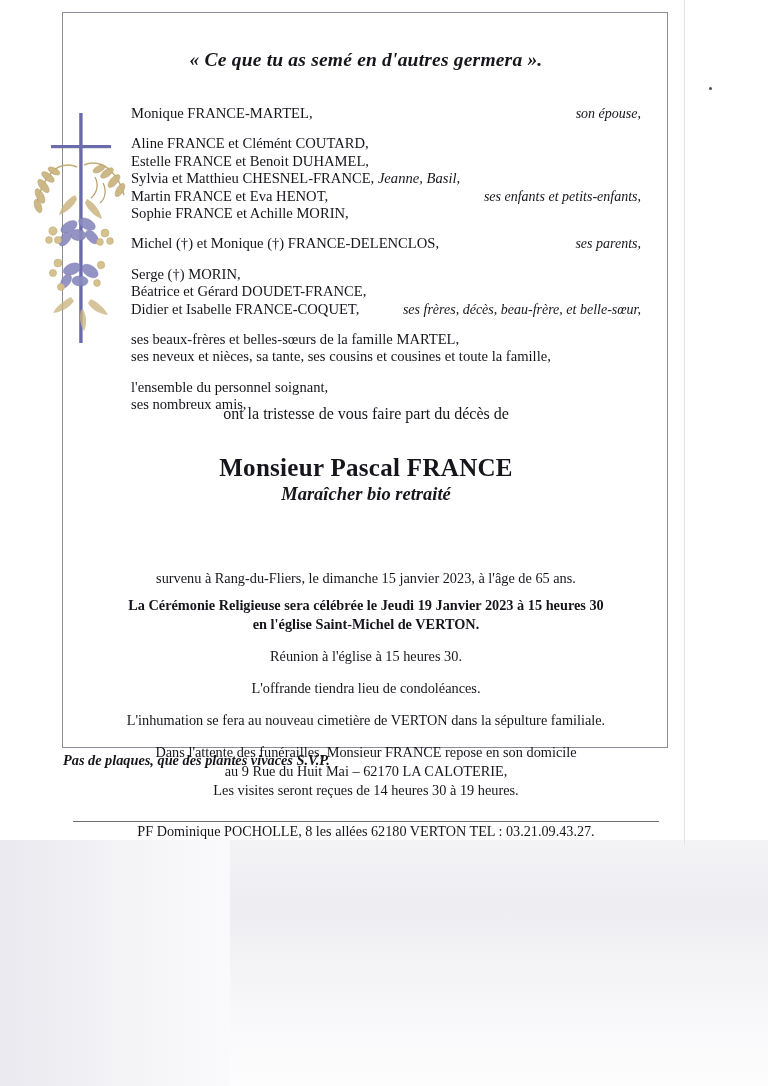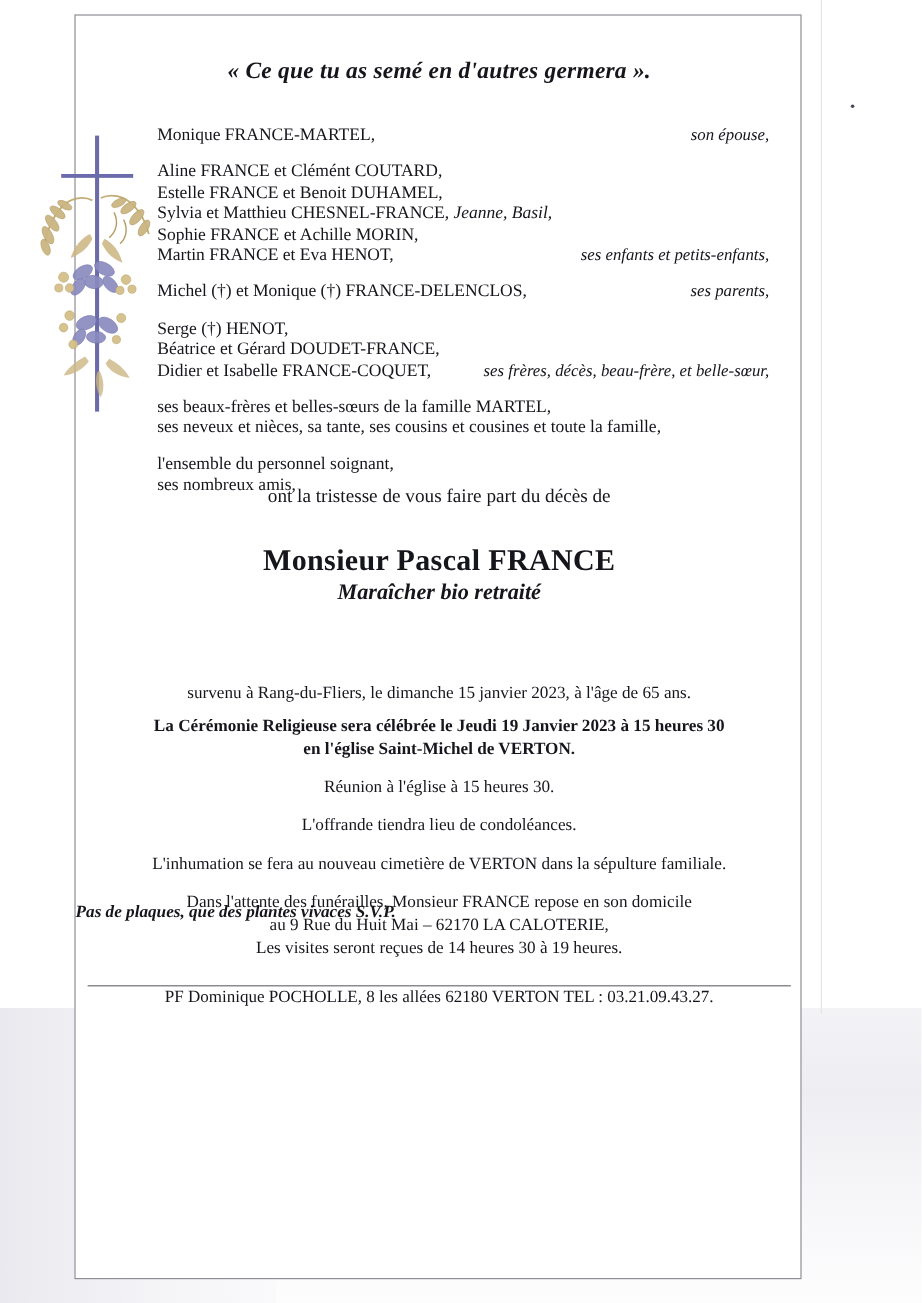--- a/index.html
+++ b/index.html
@@ -61,21 +61,21 @@
     opacity: .55;
     border-radius: 50%;
   }
 
   
   #card {
     position: absolute;
     left: 62px;
     top: 12px;
     width: 606px;
-    height: 1054px;
+    height: 736px;
     background: #ffffff;
     border: 1px solid #8d8d95;
     box-sizing: border-box;
   }
   #card-inner {
     position: absolute;
     inset: 0;
   }
 
   
@@ -307,36 +307,36 @@
       <div class="nrow">
         <span class="left">Aline FRANCE et Clémént COUTARD,</span>
       </div>
       <div class="nrow">
         <span class="left">Estelle FRANCE et Benoit DUHAMEL,</span>
       </div>
       <div class="nrow">
         <span class="left">Sylvia et Matthieu CHESNEL-FRANCE, </span><span class="ital">Jeanne, Basil,</span>
       </div>
       <div class="nrow">
-        <span class="left">Sophie FRANCE et Achille MORIN,</span>
-      </div>
-      <div class="nrow">
         <span class="left">Martin FRANCE et Eva HENOT,</span>
         <span class="rel">ses enfants et petits-enfants,</span>
       </div>
+      <div class="nrow">
+        <span class="left">Sophie FRANCE et Achille MORIN,</span>
+      </div>
       <div class="gap-md"></div>
 
       <div class="nrow">
         <span class="left">Michel (†) et Monique (†) FRANCE-DELENCLOS,</span>
         <span class="rel">ses parents,</span>
       </div>
       <div class="gap-md"></div>
 
       <div class="nrow">
-        <span class="left">Serge (†) HENOT,</span>
+        <span class="left">Serge (†) MORIN,</span>
       </div>
       <div class="nrow">
         <span class="left">Béatrice et Gérard DOUDET-FRANCE,</span>
       </div>
       <div class="nrow">
         <span class="left">Didier et Isabelle FRANCE-COQUET,</span>
         <span class="rel">ses frères, décès, beau-frère, et belle-sœur,</span>
       </div>
       <div class="gap-md"></div>
 

